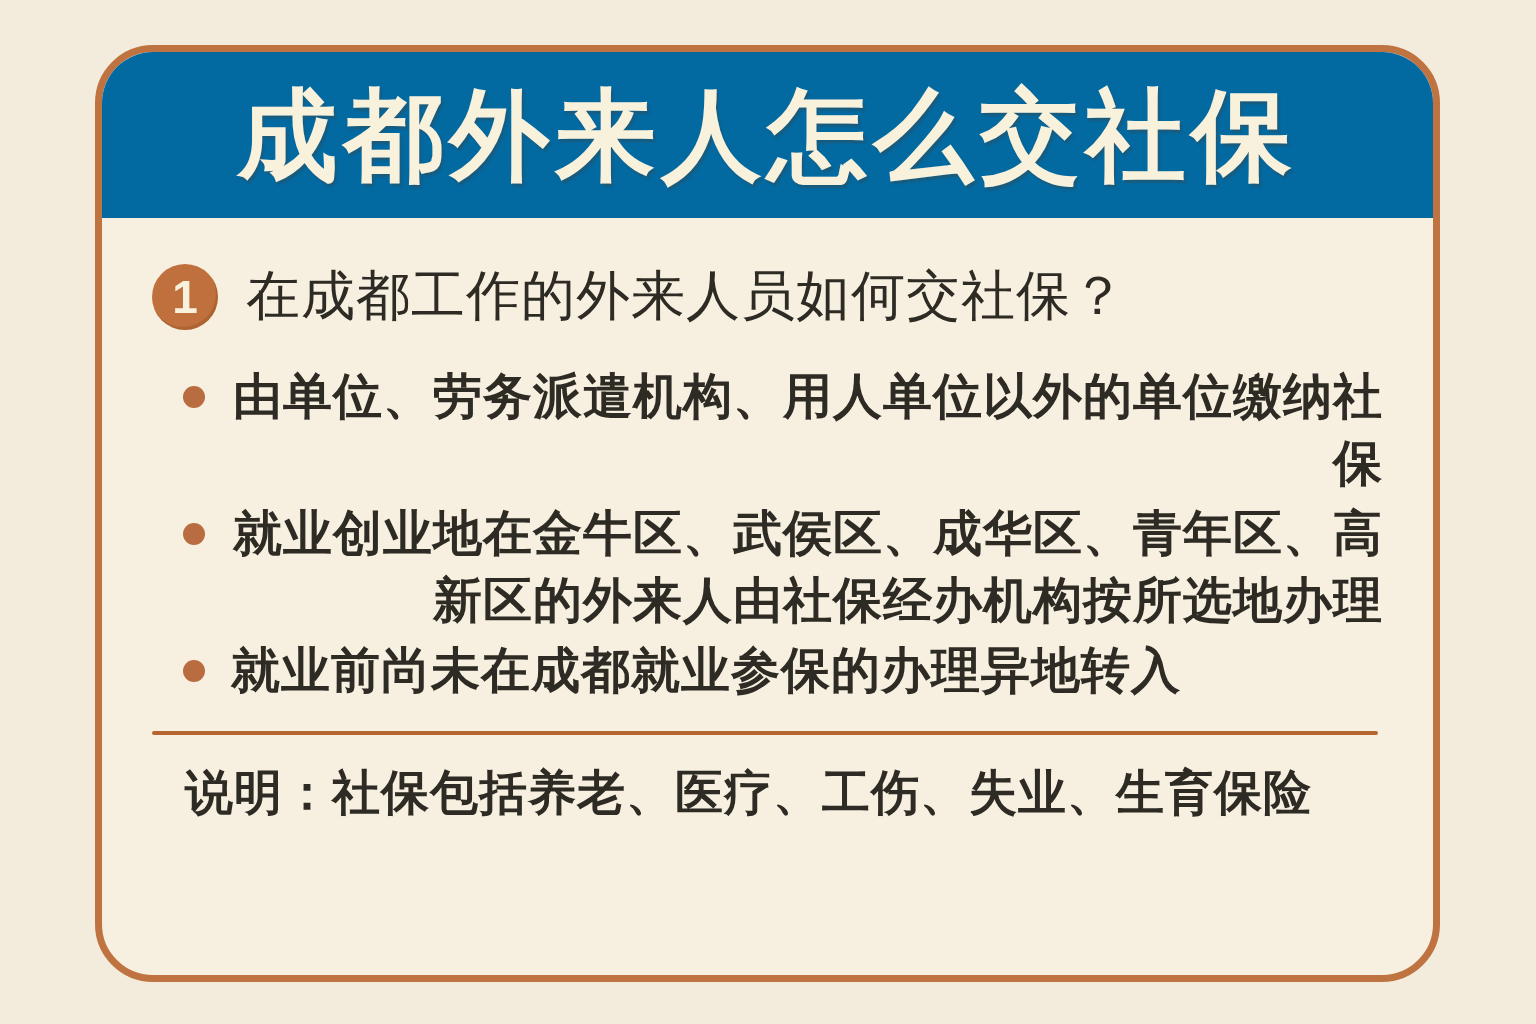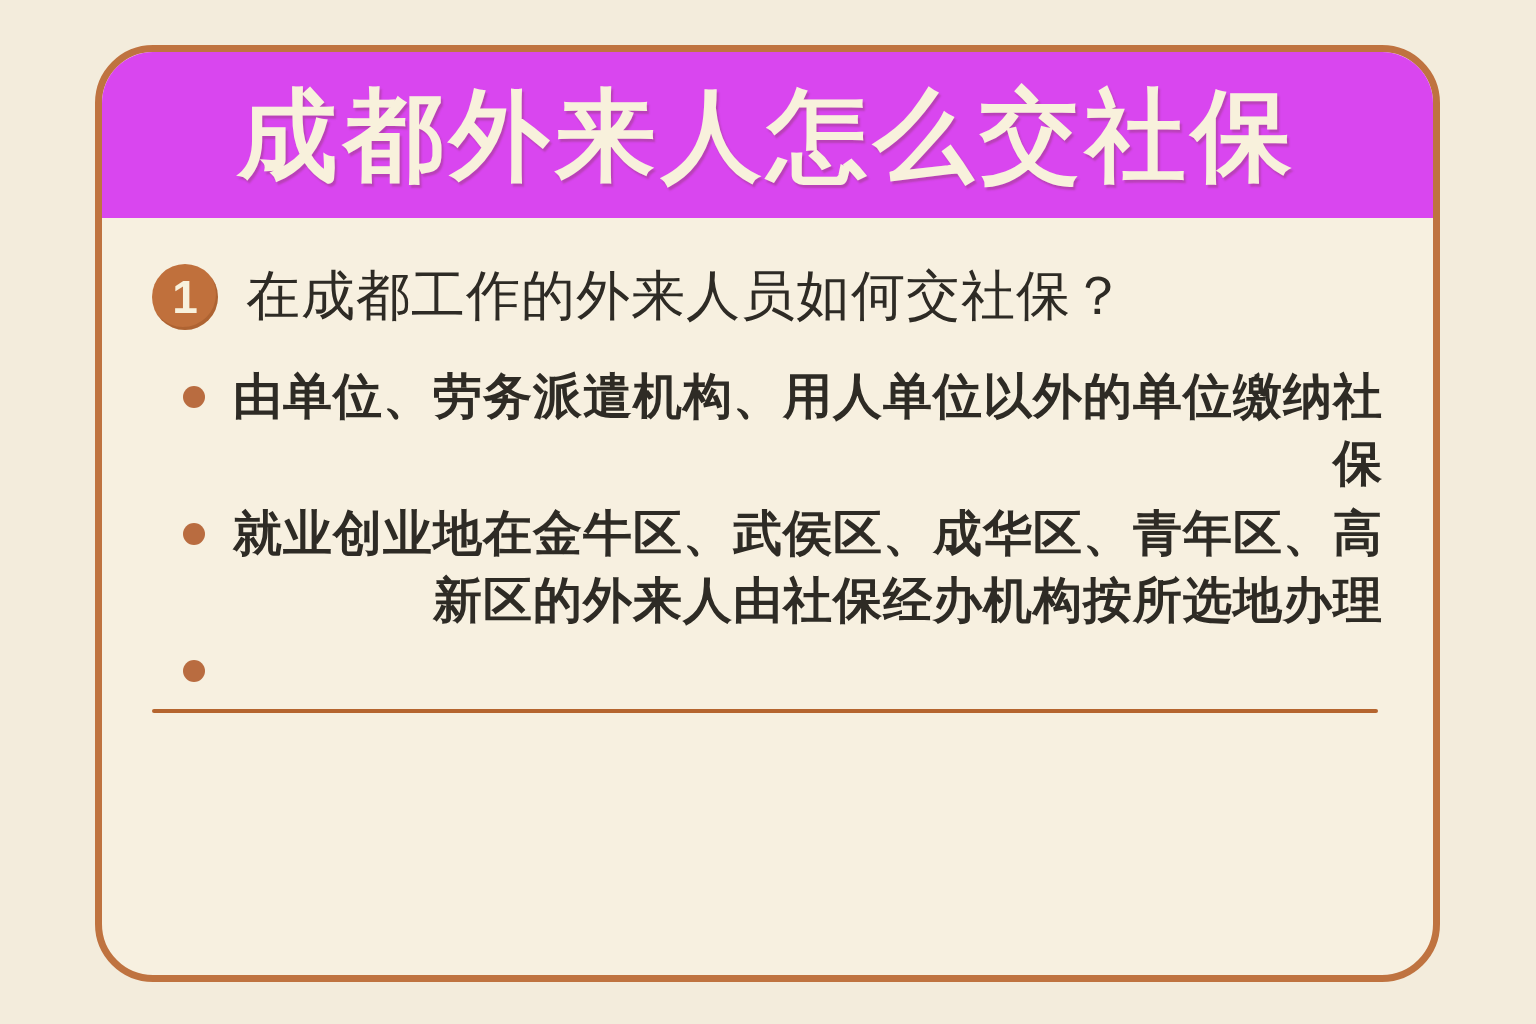--- a/index.html
+++ b/index.html
@@ -21,21 +21,21 @@
     width: 1345px;
     height: 937px;
     box-sizing: border-box;
     border: 7px solid #bf7340;
     border-radius: 58px;
     background: #f7f0e0;
     overflow: hidden;
   }
   .card-header {
     height: 166px;
-    background: #d946ef;
+    background: #0369a1;
     display: flex;
     align-items: center;
     justify-content: center;
   }
   .card-title {
     font-size: 100px;
     font-weight: 900;
     color: #f8f1dc;
     letter-spacing: 6px;
     line-height: 1;
@@ -134,20 +134,22 @@
       <li class="bullet-item">
         <span class="bullet-dot"></span>
         <span class="bullet-text">由单位、劳务派遣机构、用人单位以外的单位缴纳社保</span>
       </li>
       <li class="bullet-item">
         <span class="bullet-dot"></span>
         <span class="bullet-text">就业创业地在金牛区、武侯区、成华区、青年区、高新区的外来人由社保经办机构按所选地办理</span>
       </li>
       <li class="bullet-item">
         <span class="bullet-dot"></span>
+        <span class="bullet-text">就业前尚未在成都就业参保的办理异地转入</span>
       </li>
     </ul>
 
     <div class="divider"></div>
 
+    <div class="footnote">说明：社保包括养老、医疗、工伤、失业、生育保险</div>
 
   </div>
 </div>
 
 </body></html>

